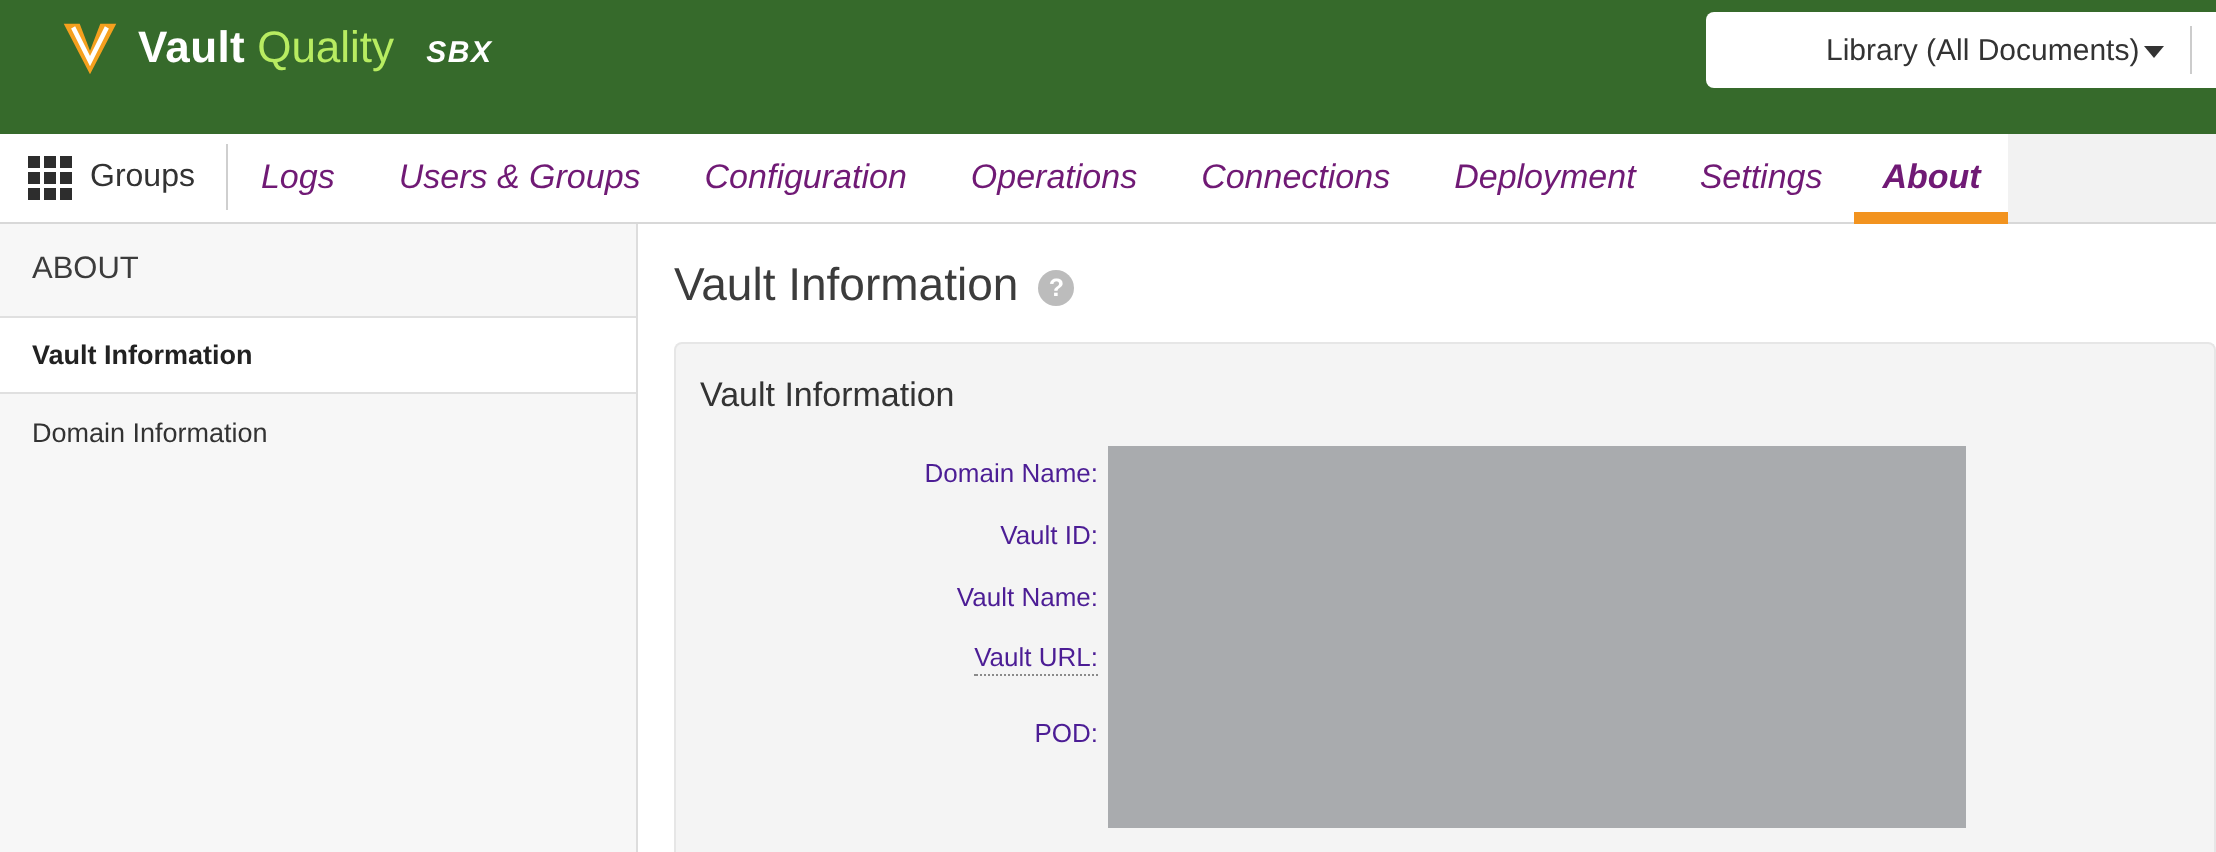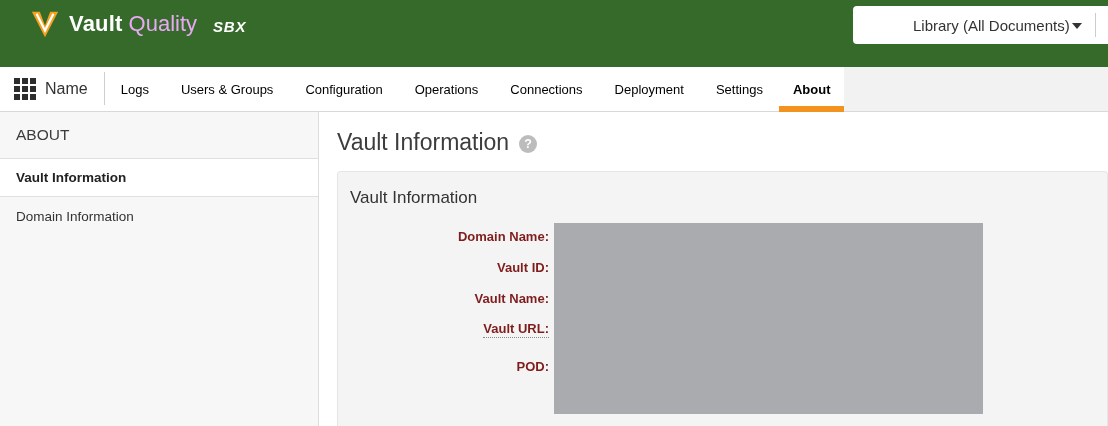--- a/index.html
+++ b/index.html
@@ -4,41 +4,41 @@
 <style>
   * { margin:0; padding:0; box-sizing:border-box; }
   html,body { width:1108px; height:426px; overflow:hidden;
     font-family:"Liberation Sans", sans-serif; background:#fff; }
 
   
   .header { position:relative; height:67px; background:#366A2B; }
   .brand { position:absolute; left:30px; top:8px; display:flex; align-items:center; }
   .brand .v-icon { width:30px; height:32px; margin-right:9px; }
   .brand .b-name { color:#fff; font-size:22px; font-weight:bold; letter-spacing:.2px; }
-  .brand .b-product { color:#f0abfc; font-size:22px; font-weight:normal; margin-left:6px; opacity:.96; }
+  .brand .b-product { color:#bef264; font-size:22px; font-weight:normal; margin-left:6px; opacity:.96; }
   .brand .b-env { color:#fff; font-size:15px; font-weight:bold; margin-left:16px; letter-spacing:.8px; margin-top:4px;font-style:italic; }
 
   .vault-selector { position:absolute; top:6px; right:0; width:255px; height:38px;
     background:#fff; border-radius:4px 0 0 4px; display:flex; align-items:center; cursor:pointer;padding-left:45px; }
   .vault-selector .vs-label { font-size:15px; color:#333; padding-left:15px; white-space:nowrap; }
   .vs-caret { position:absolute; right:26px; top:17px; width:0; height:0;
     border-left:5px solid transparent; border-right:5px solid transparent; border-top:6px solid #333; }
   .vs-divider { position:absolute; right:12px; top:7px; width:1px; height:24px; background:#ccc; }
 
   
   .navbar { height:45px; display:flex; align-items:stretch; background:#fff;
     border-bottom:1px solid #D8D8D8; }
   .nav-admin { display:flex; align-items:center; padding-left:14px; }
   .waffle { width:22px; height:22px; display:grid; grid-template-columns:repeat(3,6px);
     grid-template-rows:repeat(3,6px); gap:2px; cursor:pointer; }
   .waffle span { background:#2D2D2D; }
   .admin-label { font-size:16px; color:#333; margin-left:9px; }
   .nav-sep { width:1px; background:#CFCFCF; margin:5px 0 6px 16px; }
-  .tab { display:flex; align-items:center; padding:0 16px; font-size:13px; color:#000000;
-    cursor:pointer; position:relative; }
+  .tab { display:flex; align-items:center; padding:0 16px; font-size:17px; color:#701a75;
+    cursor:pointer; position:relative;font-style:italic; }
   .tab.active { font-weight:bold; padding:0 14px; }
   .tab.active::after { content:""; position:absolute; left:0; right:0; bottom:-1px; height:6px;
     background:#F2931F; }
   .nav-filler { flex:1; background:#F2F2F2; }
 
   
   .page-body { display:flex; height:324px; }
   .sidebar { width:319px; background:#F7F7F7; border-right:1px solid #DDDDDD; }
   .side-section { height:47px; display:flex; align-items:center; padding:0 16px;
     font-size:15.5px; color:#3C3C3C; border-bottom:1px solid #E0E0E0; }
@@ -53,21 +53,21 @@
   .help-icon { width:18px; height:18px; border-radius:50%; background:#BCBCBC; color:#fff;
     font-size:12.5px; font-weight:bold; display:flex; align-items:center; justify-content:center;
     margin-left:10px; margin-top:3px; cursor:pointer; }
 
   .panel { margin-top:15px; background:#F4F4F4; border:1px solid #E6E6E6;
     border-radius:4px 4px 0 0; border-bottom:none; padding:0 0 40px 12px; height:263px; }
   .panel-title { padding-top:16px; font-size:17px; color:#333; }
   .fields { display:flex; margin-top:13px; }
   .labels-col { width:199px; }
   .frow { height:31px; display:flex; align-items:center; justify-content:flex-end;
-    font-size:13px; font-weight:bold; color:#7f1d1d; white-space:nowrap; }
+    font-size:13px; font-weight:normal; color:#4c1d95; white-space:nowrap; }
   .frow.pod { margin-top:6px; }
   .frow .dotted { border-bottom:1px dotted #8A8A8A; padding-bottom:1px; }
   .redacted-box { width:429px; height:191px; margin-left:5px; margin-top:2px; background:#A9ABAE; }
   .panel-divider { border:none; border-top:1px solid #D9D9D9; margin:13px 0 0 0; }
 </style>
 </head>
 <body>
 
 <div class="header">
   <div class="brand">
@@ -93,21 +93,21 @@
       <span></span>
         <span></span>
         <span></span>
         <span></span>
         <span></span>
         <span></span>
         <span></span>
         <span></span>
         <span></span>
     </span>
-    <span class="admin-label">Name</span>
+    <span class="admin-label">Groups</span>
   </div>
   <div class="nav-sep"></div>
 
   <div class="tab">Logs</div>
   <div class="tab">Users &amp; Groups</div>
   <div class="tab">Configuration</div>
   <div class="tab">Operations</div>
   <div class="tab">Connections</div>
   <div class="tab">Deployment</div>
   <div class="tab">Settings</div>

